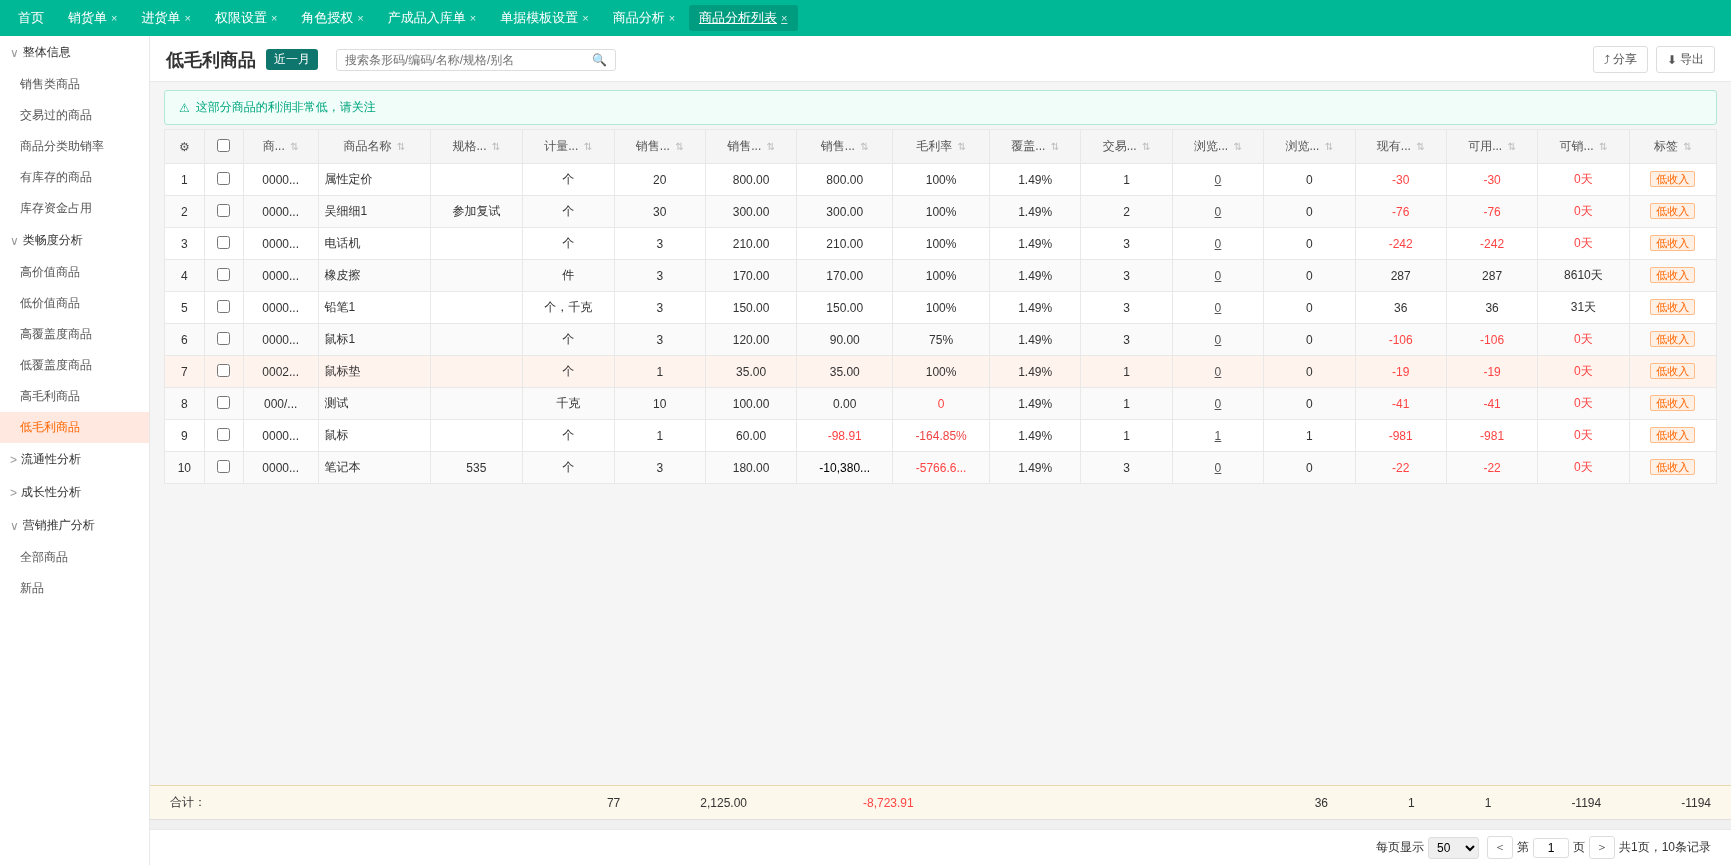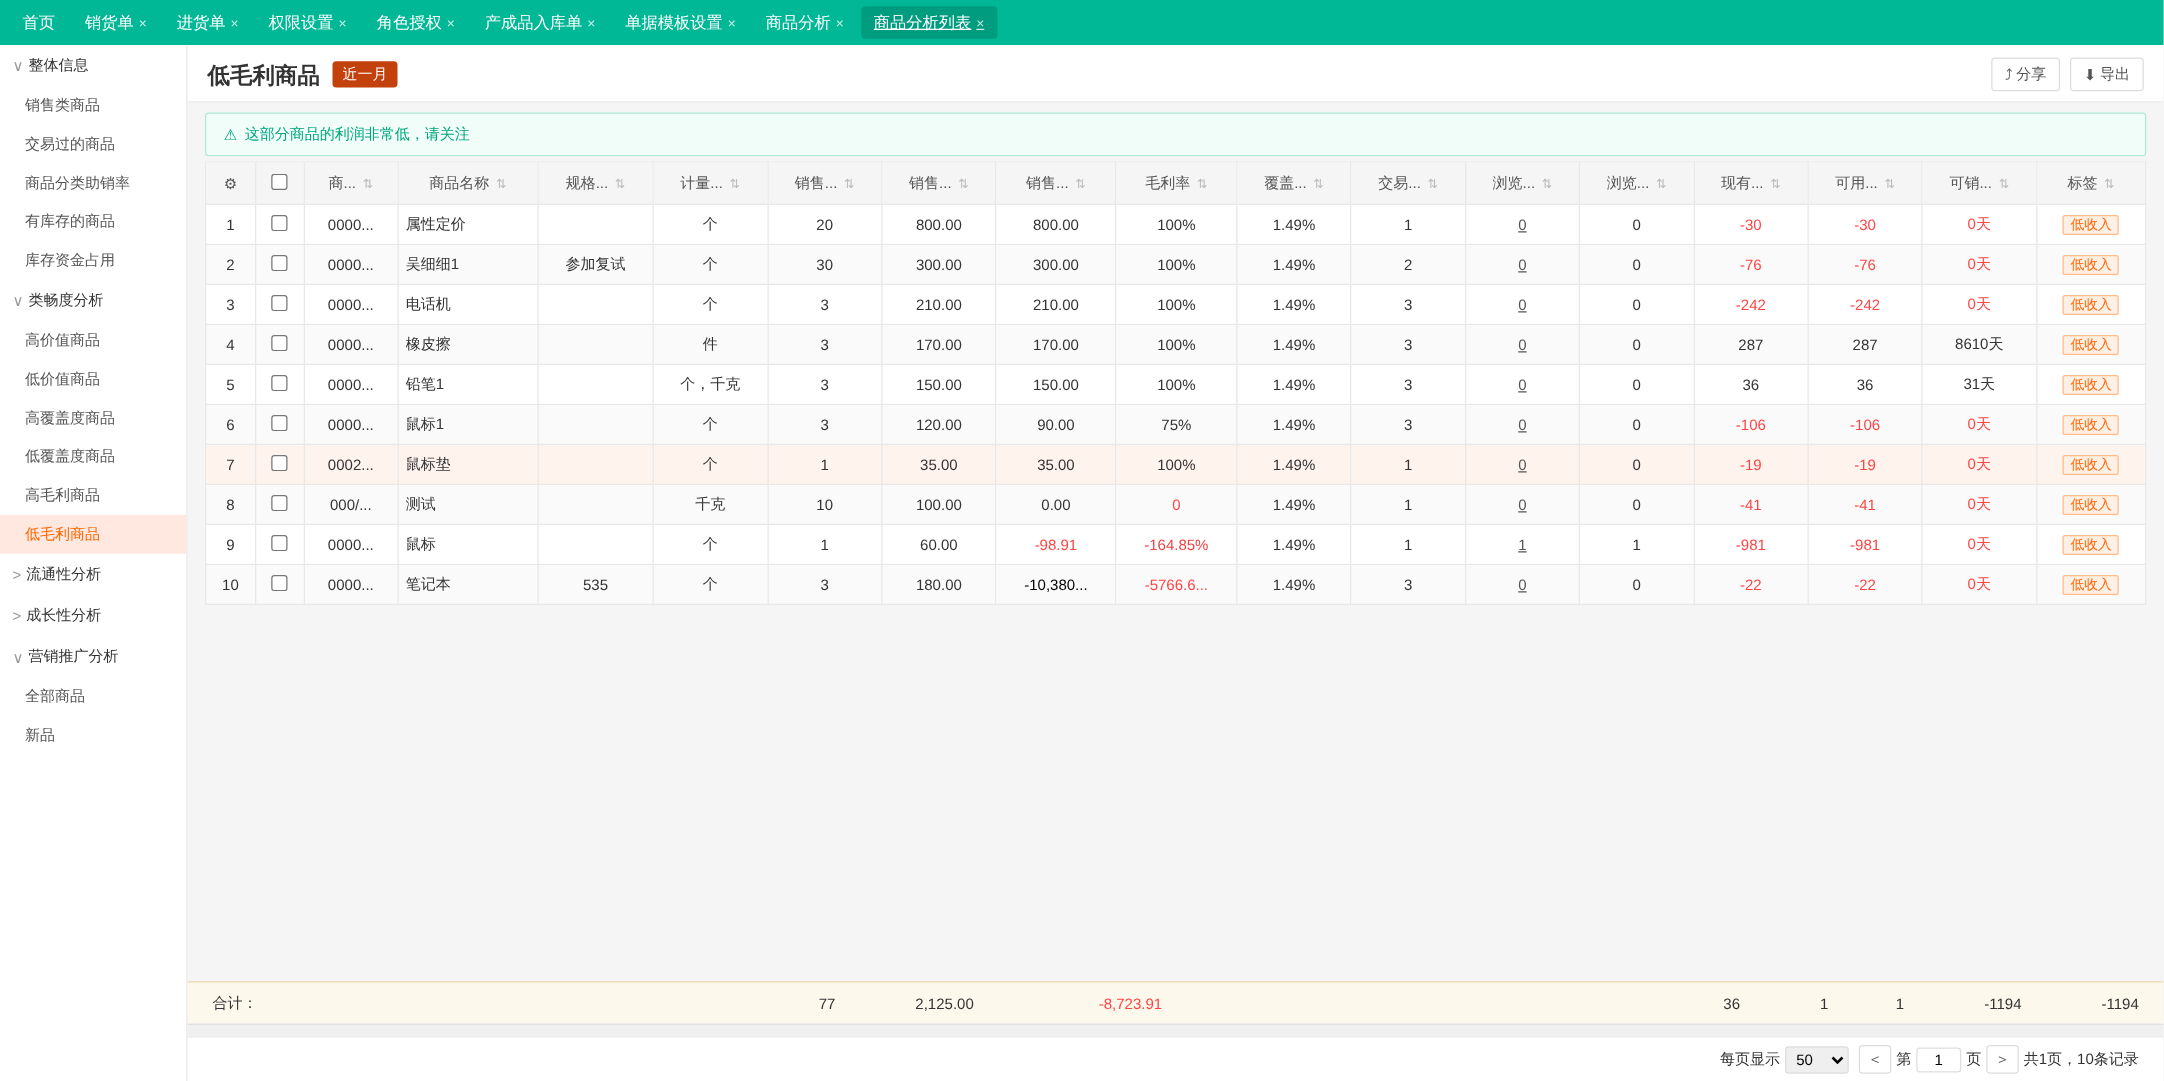--- a/index.html
+++ b/index.html
@@ -72,21 +72,21 @@
       background: #fff;
       border-bottom: 1px solid #e8e8e8;
       gap: 10px;
     }
     .page-title {
       font-size: 18px;
       font-weight: bold;
       color: #333;
     }
     .period-tag {
-      background: #c2410c;
+      background: #0f766e;
       color: #fff;
       padding: 2px 8px;
       border-radius: 3px;
       font-size: 12px;
       cursor: pointer;
       font-family: Liberation Mono, monospace;
     }
     .search-box {
       display: flex;
       align-items: center;
@@ -184,21 +184,21 @@
     }
     .link-underline { text-decoration: underline; color: #555; cursor: pointer; }
 
     
     .table-footer {
       background: #fdf8ec;
       border-top: 1px solid #e8d8b0;
       padding: 8px 20px;
       display: flex;
       align-items: center;
-      gap: 4px;
+      gap: 20px;
       font-size: 12px;
     }
 
     
     .pagination-bar {
       background: #fff;
       border-top: 1px solid #e8e8e8;
       padding: 6px 20px;
       display: flex;
       align-items: center;
@@ -295,20 +295,24 @@
         <span class="arrow">∨</span>
         <span>营销推广分析</span>
       </div>
       <div class="sidebar-item">全部商品</div>
       <div class="sidebar-item">新品</div>
     </div>
   <div class="content">
     <div class="page-header">
       <span class="page-title">低毛利商品</span>
       <span class="period-tag">近一月</span>
+      <div class="search-box">
+        <input type="text" placeholder="搜索条形码/编码/名称/规格/别名" style="">
+        <span class="search-icon">🔍</span>
+      </div>
       <div class="header-actions">
         <button class="action-btn">
           <span>⤴</span>
           <span>分享</span>
         </button>
         <button class="action-btn">
           <span>⬇</span>
           <span>导出</span>
         </button>
       </div>

